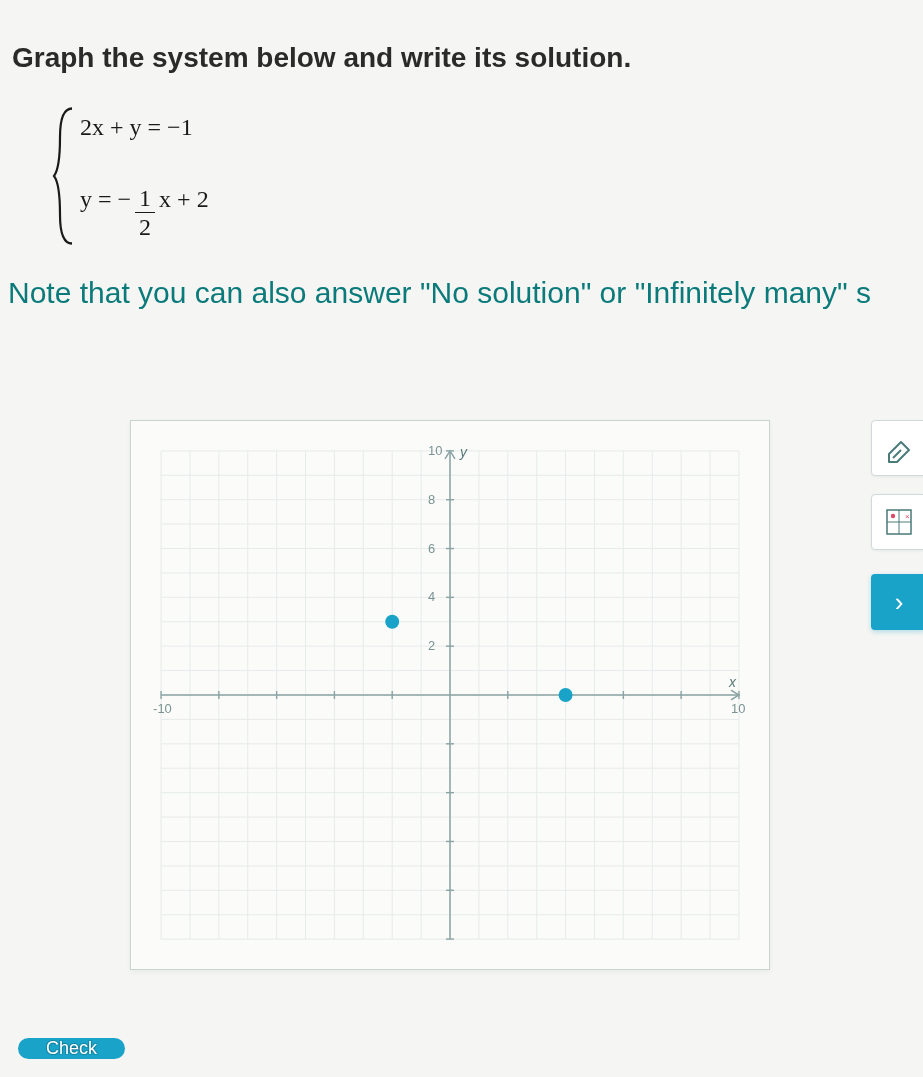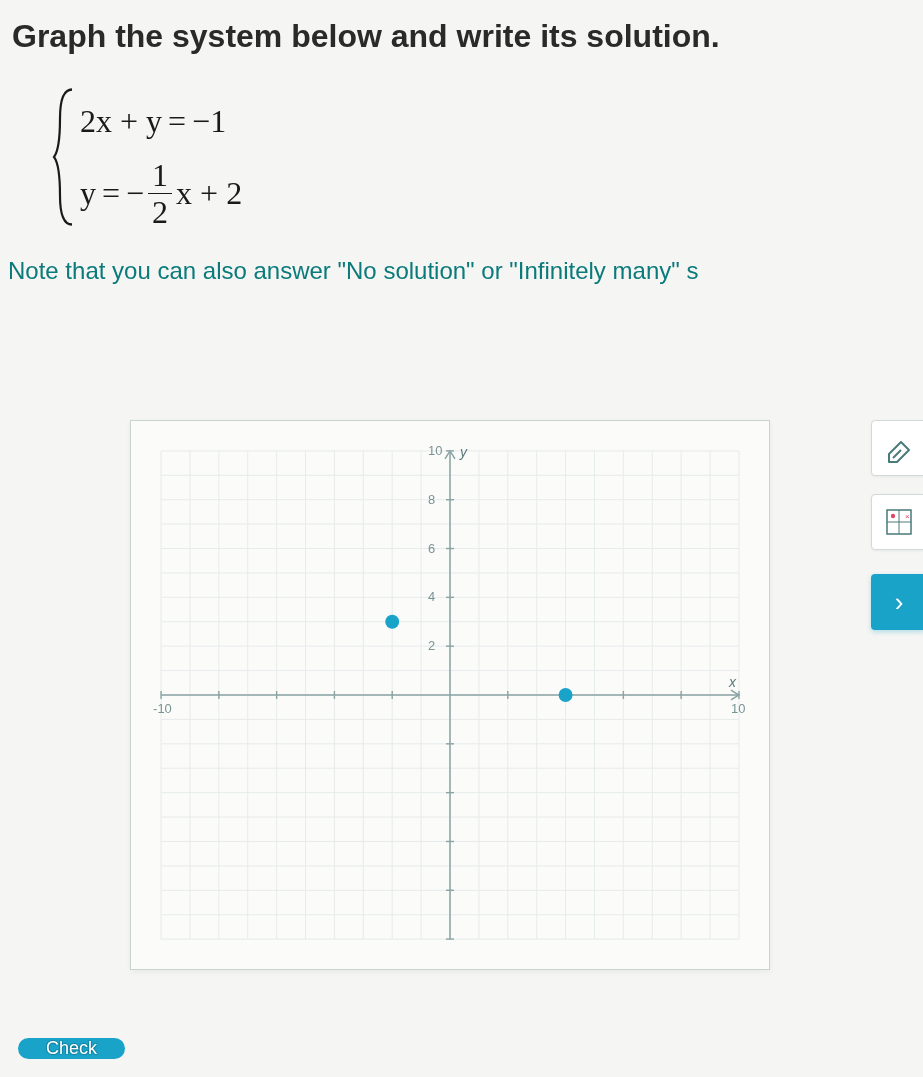--- a/index.html
+++ b/index.html
@@ -5,58 +5,58 @@
     * { margin: 0; padding: 0; box-sizing: border-box; }
     body {
       width: 923px;
       height: 1077px;
       font-family: Arial, Helvetica, sans-serif;
       background: #f5f5f3;
       position: relative;
       overflow: hidden;
     }
     .question-text {
-      font-size: 32px;
+      font-size: 28px;
       font-weight: 600;
       color: #2a2a2a;
       padding: 18px 0 0 12px;
+      margin-top: 24px;
     }
     .system-wrap {
       position: relative;
       margin: 30px 0 0 50px;
       padding: 10px 0 10px 30px;
     }
     .brace {
       position: absolute;
       left: 0;
       top: 0;
       height: 100%;
       width: 30px;
     }
     .eq {
       font-family: 'Times New Roman', serif;
-      font-size: 32px;
+      font-size: 24px;
       color: #1a1a1a;
       display: flex;
-      align-items: center;
       height: 52px;
     }
     .eq2 { margin-top: 20px; }
     .frac {
       display: inline-flex;
       flex-direction: column;
       align-items: center;
       vertical-align: middle;
       margin: 0 4px;
       line-height: 1;
     }
     .frac .num { padding: 0 4px 2px; }
     .frac .den { border-top: 1.5px solid #1a1a1a; padding: 2px 4px 0; }
     .note-text {
-      font-size: 24px;
+      font-size: 30px;
       color: #0a7a7a;
       padding: 28px 0 0 8px;
       font-weight: 400;
     }
     .graph-area {
       position: absolute;
       left: 130px;
       top: 420px;
       width: 640px;
       height: 550px;

